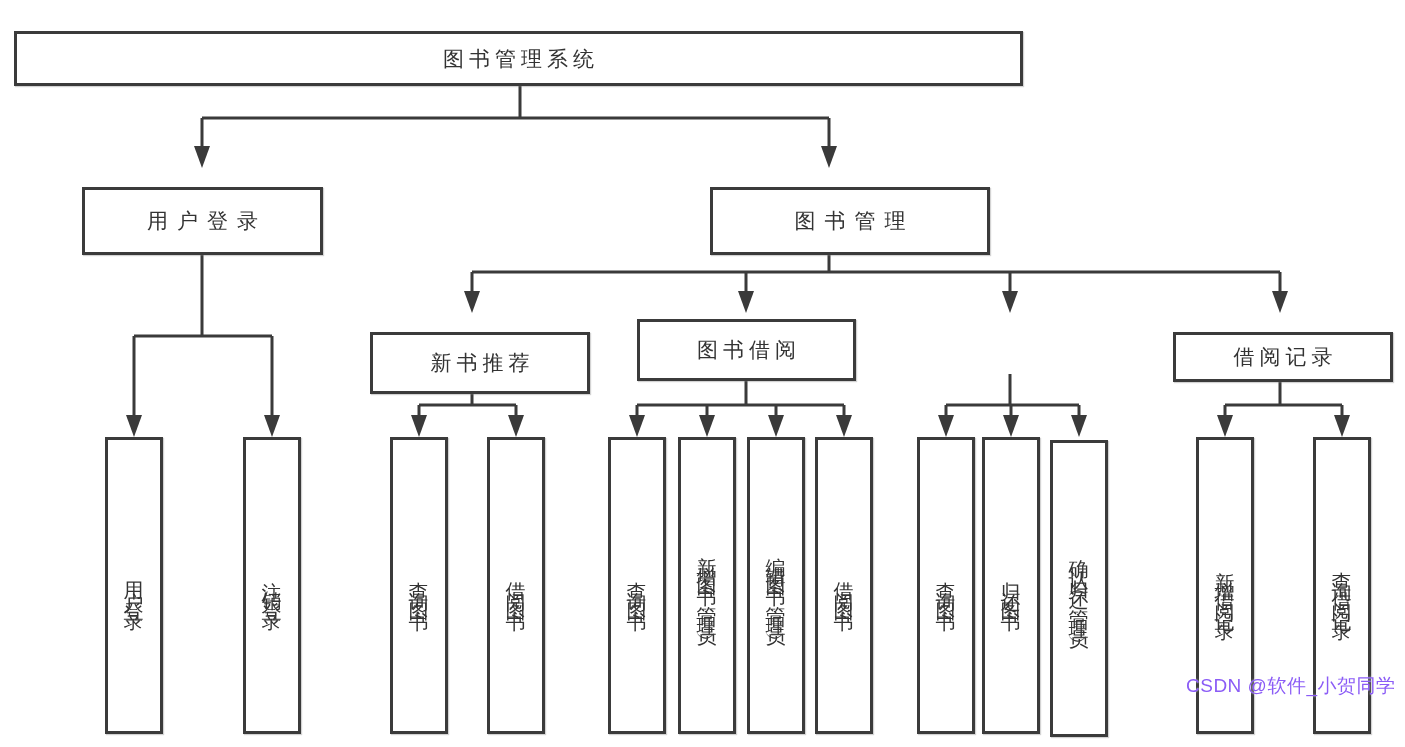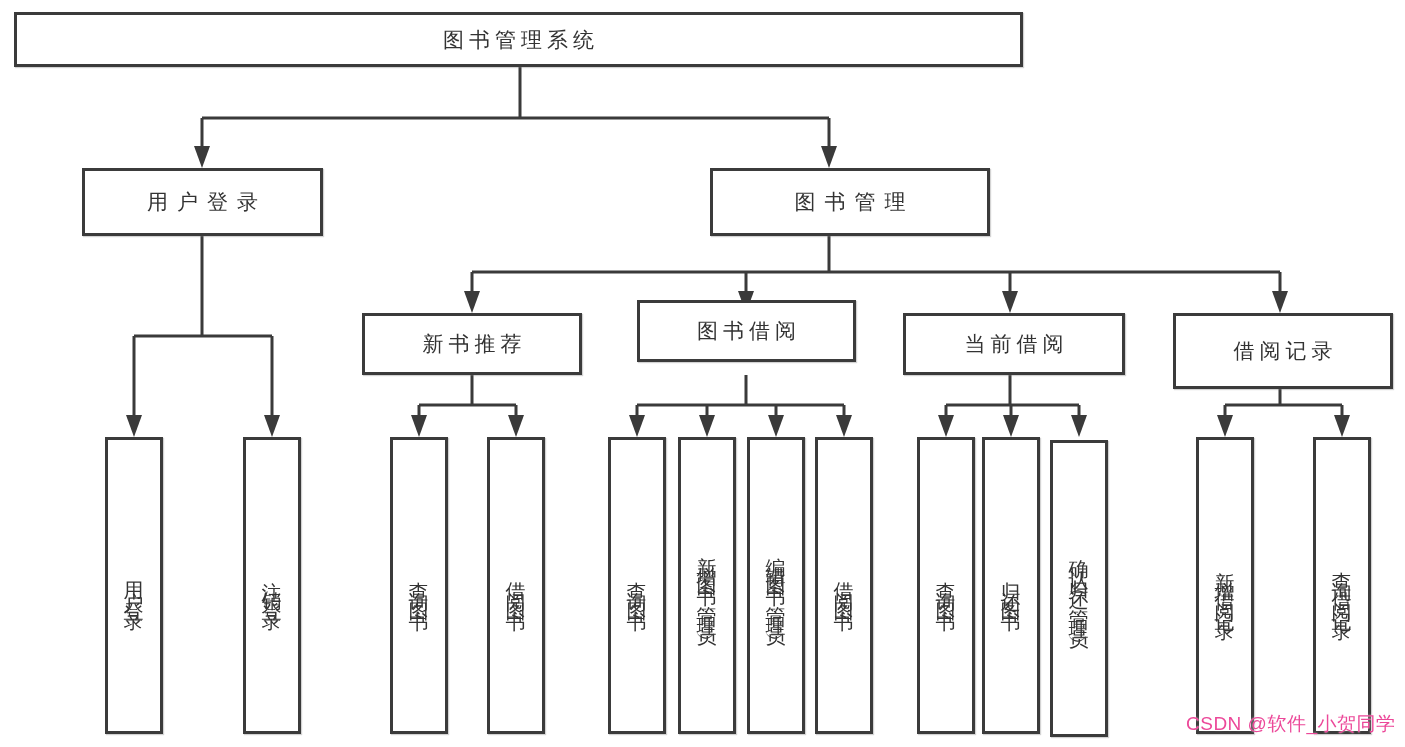--- a/index.html
+++ b/index.html
@@ -24,36 +24,36 @@
     position: absolute;
     background: #ffffff;
     border: 3px solid #3b3b3b;
     color: #333333;
     display: flex;
     align-items: center;
     justify-content: center;
     box-shadow: 1px 1px 1px rgba(130,130,130,0.35);
   }
 
-  .node.h  { font-size: 21px; letter-spacing: 5px; text-indent: 5px; white-space: nowrap; }
+  .node.h  { font-size: 21px; letter-spacing: 5px; text-indent: 5px; white-space: nowrap; margin-top: 19px; }
   .node.l2 { letter-spacing: 9px; text-indent: 9px; }
 
   .node.v {
     writing-mode: vertical-rl;
     font-size: 20px;
     letter-spacing: 10px;
     line-height: 1;
   }
 
   .watermark {
     position: absolute;
     left: 1186px;
-    top: 711px;
+    top: 673px;
     font-size: 19px;
-    color: #ec4899;
+    color: #8b5cf6;
     letter-spacing: 0.5px;
     white-space: nowrap;
     z-index: 5;
     text-shadow: 0 0 2px rgba(255,255,255,0.8);
   }
 </style>
 </head>
 <body>
 
 <div class="canvas">
@@ -99,24 +99,23 @@
       <polygon points="1217,415 1233,415 1225,437"></polygon>
       <polygon points="1334,415 1350,415 1342,437"></polygon>
     </g>
   </svg>
 
   <div class="node h" style="left:14px;top:12px;width:1009px;height:55px">图书管理系统</div>
 
   <div class="node h l2" style="left:82px;top:168px;width:241px;height:68px">用户登录</div>
   <div class="node h l2" style="left:710px;top:168px;width:280px;height:68px">图书管理</div>
 
-  <div class="node h" style="left:362px;top:313px;width:220px;height:62px">新书推荐</div>
+  <div class="node h" style="left:370px;top:313px;width:220px;height:62px">新书推荐</div>
   <div class="node h" style="left:637px;top:300px;width:219px;height:62px">图书借阅</div>
-  <div class="node h" style="left:903px;top:313px;width:222px;height:62px">当前借阅</div>
-  <div class="node h" style="left:1173px;top:313px;width:220px;height:76px">借阅记录</div>
+  <div class="node h" style="left:1173px;top:313px;width:220px;height:50px">借阅记录</div>
 
   <div class="node v" style="left:105px;top:437px;width:58px;height:297px">用户登录</div>
   <div class="node v" style="left:243px;top:437px;width:58px;height:297px">注销登录</div>
 
   <div class="node v" style="left:390px;top:437px;width:58px;height:297px">查询图书</div>
   <div class="node v" style="left:487px;top:437px;width:58px;height:297px">借阅图书</div>
 
   <div class="node v" style="left:608px;top:437px;width:58px;height:297px">查询图书</div>
   <div class="node v" style="left:678px;top:437px;width:58px;height:297px">新增图书（管理员）</div>
   <div class="node v" style="left:747px;top:437px;width:58px;height:297px">编辑图书（管理员）</div>

